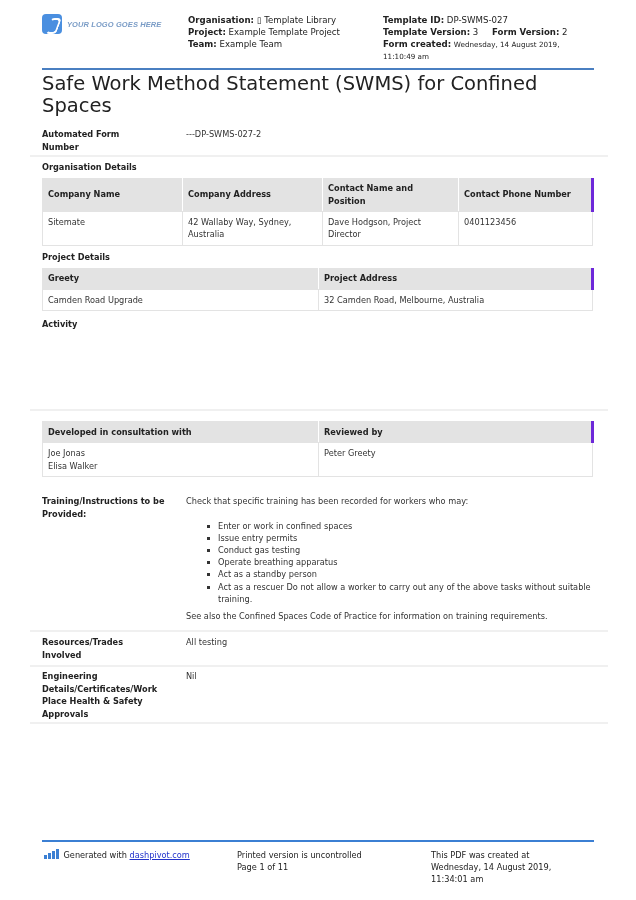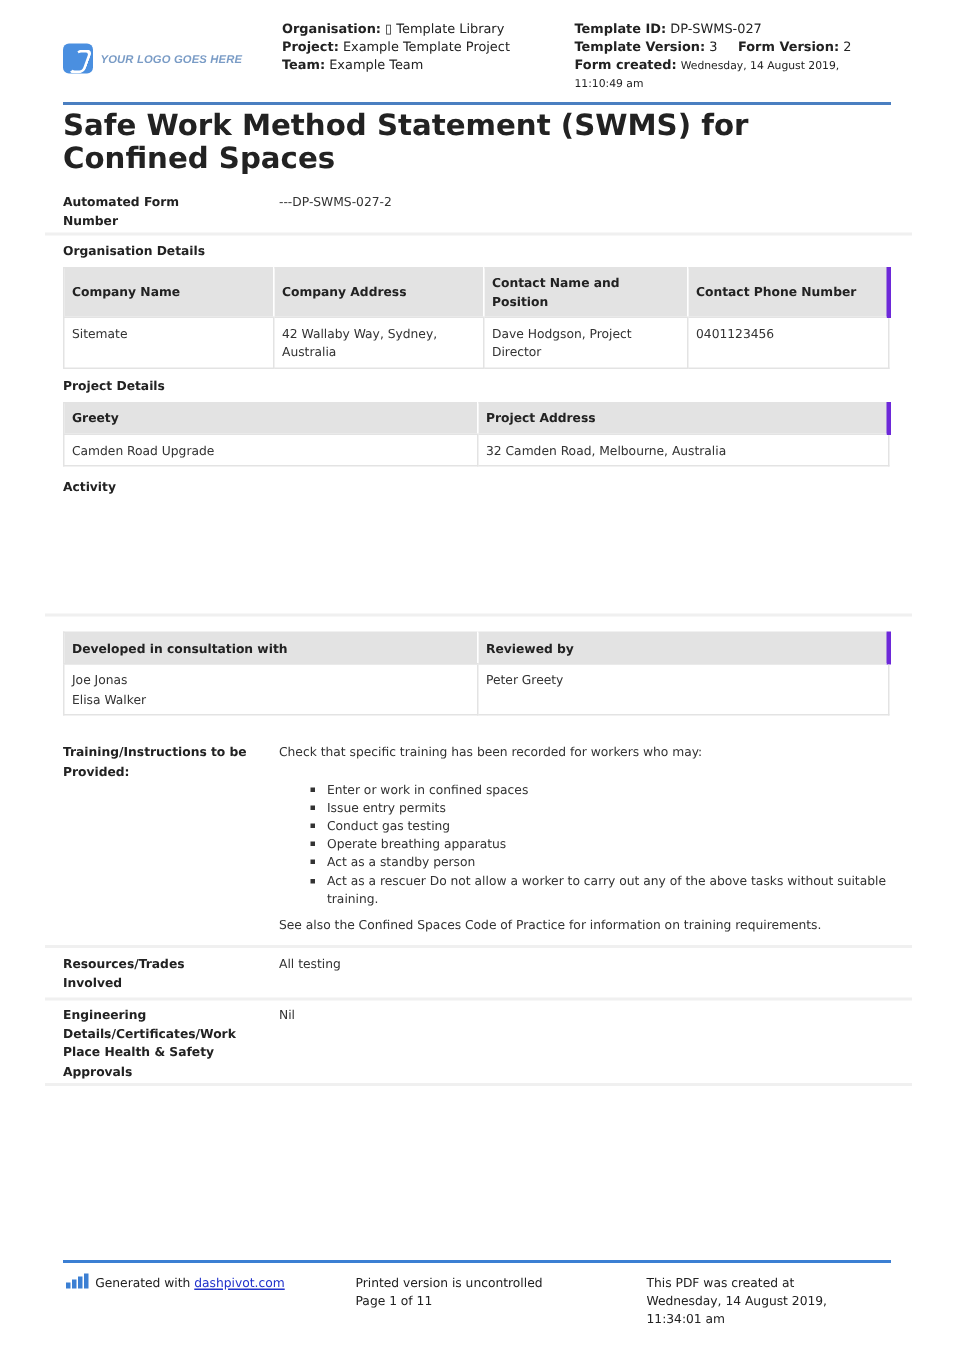--- a/index.html
+++ b/index.html
@@ -3,35 +3,35 @@
   <meta charset="utf-8">
   <style>
     * { box-sizing: border-box; margin: 0; padding: 0; }
     html, body { width: 636px; height: 900px; background: #ffffff; overflow: hidden; }
     body { font-family: "DejaVu Sans", sans-serif; color: #222; position: relative; }
 
     .page { position: absolute; left: 0; top: 0; width: 636px; height: 900px; }
 
     
     .hdr { position: absolute; left: 42px; top: 14px; width: 552px; height: 54px; }
-    .logo { position: absolute; left: 0; top: 15px; display: flex; align-items: center; }
+    .logo { position: absolute; left: 0; top: 0; display: flex; align-items: center; }
     .logo-mark { width: 20px; height: 20px; background: #4a8fe0; border-radius: 4px; position: relative; }
     .logo-mark::before { content: ""; position: absolute; left: 6px; top: 4px; width: 7px; height: 12px;
       border: 2px solid #fff; border-radius: 4px; transform: skewX(-20deg); border-left-color: transparent; border-right-color: #fff; }
     .logo-text { margin-left: 5px; font-family: "Liberation Sans", sans-serif; font-style: italic; font-weight: bold;
       font-size: 7.5px; color: #7a9cc6; letter-spacing: 0.1px; }
     .hdr-col { position: absolute; top: 0; font-size: 8.6px; line-height: 12px; color: #222; }
     .hdr-col b { font-weight: bold; }
     .hdr-col .small { font-size: 7.2px; }
     .hdr-mid { left: 146px; }
     .hdr-right { left: 341px; }
     .hdr-line { position: absolute; left: 42px; top: 68px; width: 552px; height: 2px; background: #4a7fc1; }
 
     
-    .title { position: absolute; left: 42px; top: 73px; width: 552px; font-size: 19.5px; line-height: 22px; color: #222; font-weight: bold; }
+    .title { position: absolute; left: 42px; top: 73px; width: 552px; font-size: 19.5px; line-height: 22px; color: #222; font-weight: normal; }
 
     .row { position: absolute; left: 42px; width: 552px; }
     .lbl { font-weight: bold; font-size: 8.2px; line-height: 12.6px; color: #222; }
     .val { font-size: 8.2px; line-height: 12.6px; color: #333; }
     .sep { position: absolute; left: 30px; width: 578px; height: 2px; background: #f0f0f0; }
 
     table.grid { border-collapse: collapse; width: 552px; font-size: 8.2px; }
     table.grid th { background: #e3e3e3; font-weight: bold; text-align: left; vertical-align: middle; padding: 3px 5px; line-height: 12.6px; border: 1px solid #e3e3e3; border-right: 1px solid #fff; color: #222; }
     table.grid th:last-child { border-right: 3px solid #6d28d9; }
     table.grid td { text-align: left; vertical-align: top; padding: 4px 5px; line-height: 12.6px; border: 1px solid #e3e3e3; color: #333; }

